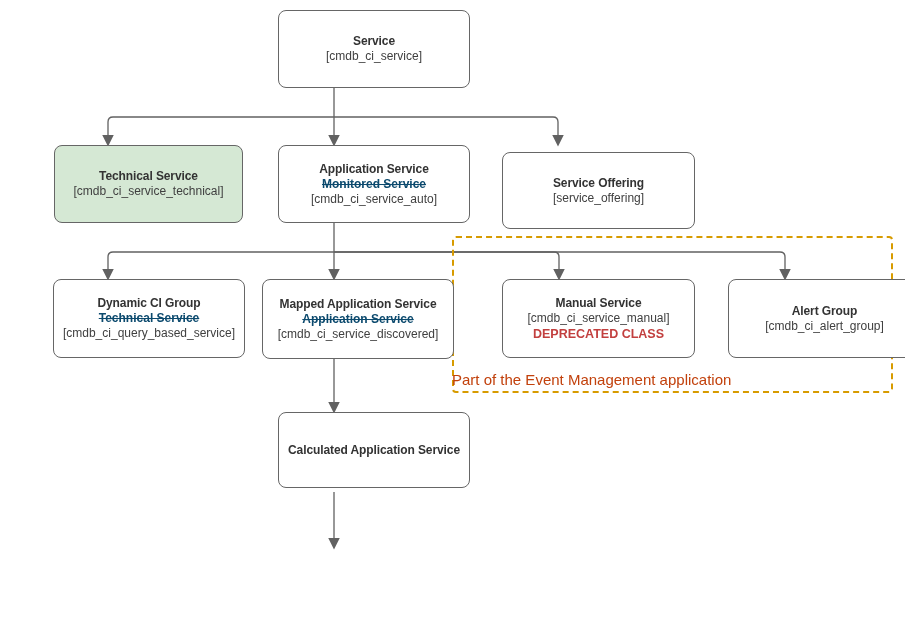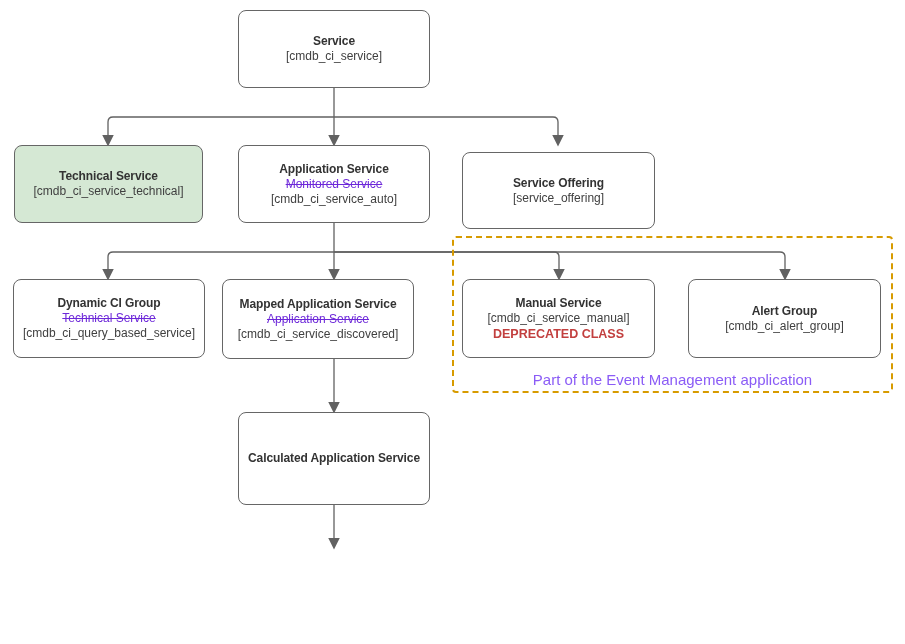--- a/index.html
+++ b/index.html
@@ -15,49 +15,50 @@
     position:absolute;
     box-sizing:border-box;
     background:#ffffff;
     border:1.5px solid #666666;
     border-radius:8px;
     display:flex;flex-direction:column;
     align-items:center;justify-content:center;
     text-align:center;
     line-height:15px;
     padding:2px;
+    margin-left:40px;
   }
   .node.green{background:#d5e8d4;}
   .node .title{
     font-weight:bold;color:#333333;
     font-size:12px;letter-spacing:-0.1px;white-space:nowrap;
   }
   .node .old{
-    color:#6d28d9;text-decoration:line-through;
-    font-size:12px;white-space:nowrap;
+    color:#0c4a6e;text-decoration:line-through;
+    font-size:12px;white-space:nowrap;font-weight:bold;
   }
   .node .cls{
     color:#404040;font-size:12px;white-space:nowrap;
   }
   .node .deprecated{
     color:#c23f3e;font-weight:bold;
     font-size:12.5px;white-space:nowrap;margin-top:1px;
   }
   .group-box{
     position:absolute;
     box-sizing:border-box;
     border:2px dashed #d79b00;
     border-radius:4px;
     background:transparent;
   }
   .group-caption{
     position:absolute;
-    text-align:center;
+    text-align:left;
     font-size:15px;
-    color:#8b5cf6;
+    color:#c2410c;
     white-space:nowrap;
   }
 </style>
 </head>
 <body>
 
 <div class="canvas">
 
   <svg class="edges" width="905" height="644" viewBox="0 0 905 644">
     <defs>
@@ -122,18 +123,18 @@
     <div class="title">Manual Service</div>
     <div class="cls">[cmdb_ci_service_manual]</div>
     <div class="deprecated">DEPRECATED CLASS</div>
   </div>
 
   <div class="node" style="left:688px;top:279px;width:193px;height:79px">
     <div class="title">Alert Group</div>
     <div class="cls">[cmdb_ci_alert_group]</div>
   </div>
 
-  <div class="node" style="left:238px;top:412px;width:192px;height:93px">
+  <div class="node" style="left:238px;top:412px;width:192px;height:76px">
     <div class="title">Calculated Application Service</div>
   </div>
 
 
 </div>
 
 </body></html>

